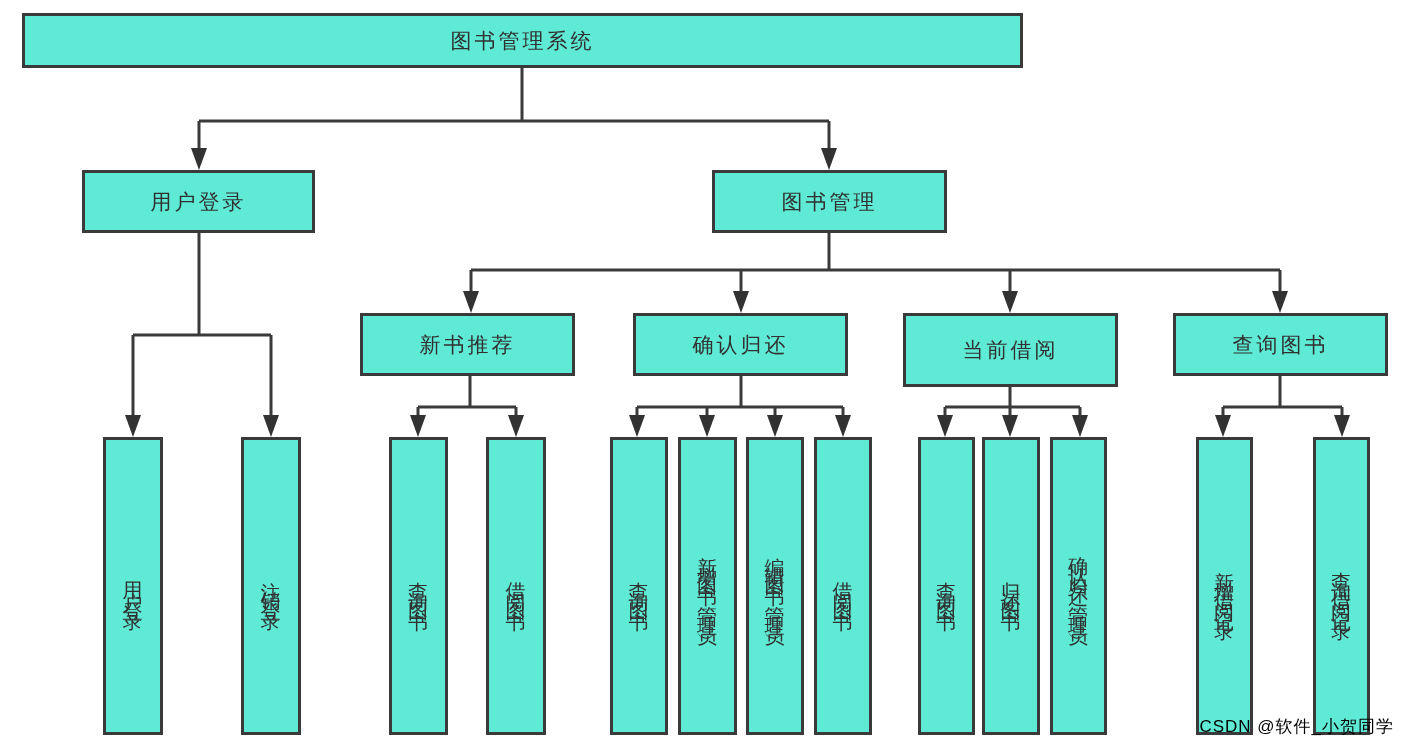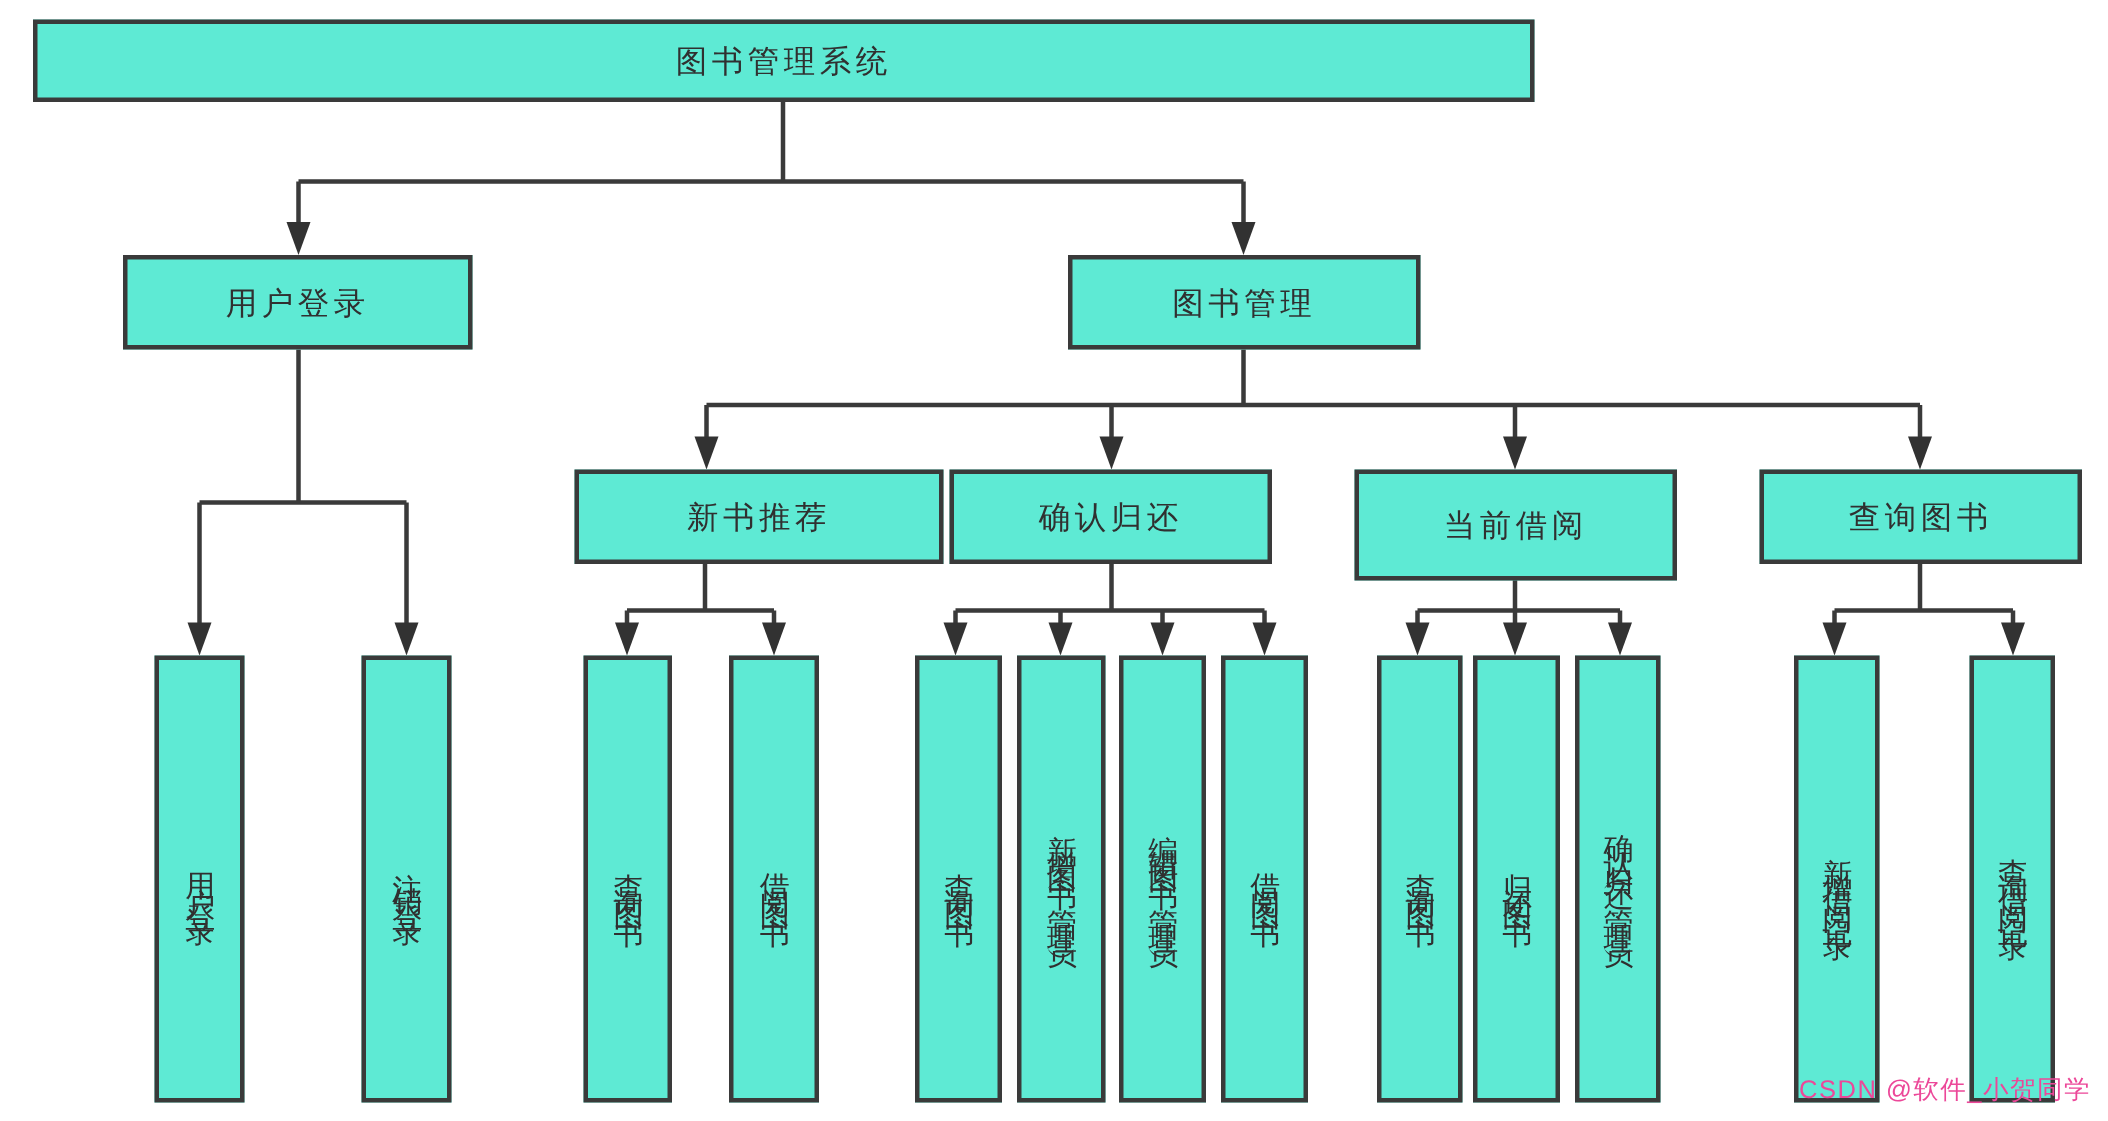--- a/index.html
+++ b/index.html
@@ -48,21 +48,21 @@
     text-orientation: mixed;
     letter-spacing: 10px;
     line-height: 1;
     display: block;
   }
   #watermark {
     position: absolute;
     right: 11px;
     top: 715px;
     font-size: 17px;
-    color: #ec4899;
+    color: #000000;
     letter-spacing: 1px;
     z-index: 5;
     white-space: nowrap;
   }
   .line {
     stroke: #3a3a3a;
     stroke-width: 3;
     fill: none;
   }
   .arrowhead {
@@ -115,21 +115,21 @@
     <span>图书管理系统</span>
   </div>
 
   <div class="node" style="left:82px; top:170px; width:233px; height:63px;">
     <span>用户登录</span>
   </div>
   <div class="node" style="left:712px; top:170px; width:235px; height:63px;">
     <span>图书管理</span>
   </div>
 
-  <div class="node" style="left:383px; top:313px; width:246px; height:63px;">
+  <div class="node" style="left:360px; top:313px; width:215px; height:63px;">
     <span>新书推荐</span>
   </div>
   <div class="node" style="left:633px; top:313px; width:215px; height:63px;">
     <span>确认归还</span>
   </div>
   <div class="node" style="left:903px; top:313px; width:215px; height:74px;">
     <span>当前借阅</span>
   </div>
   <div class="node" style="left:1173px; top:313px; width:215px; height:63px;">
     <span>查询图书</span>

